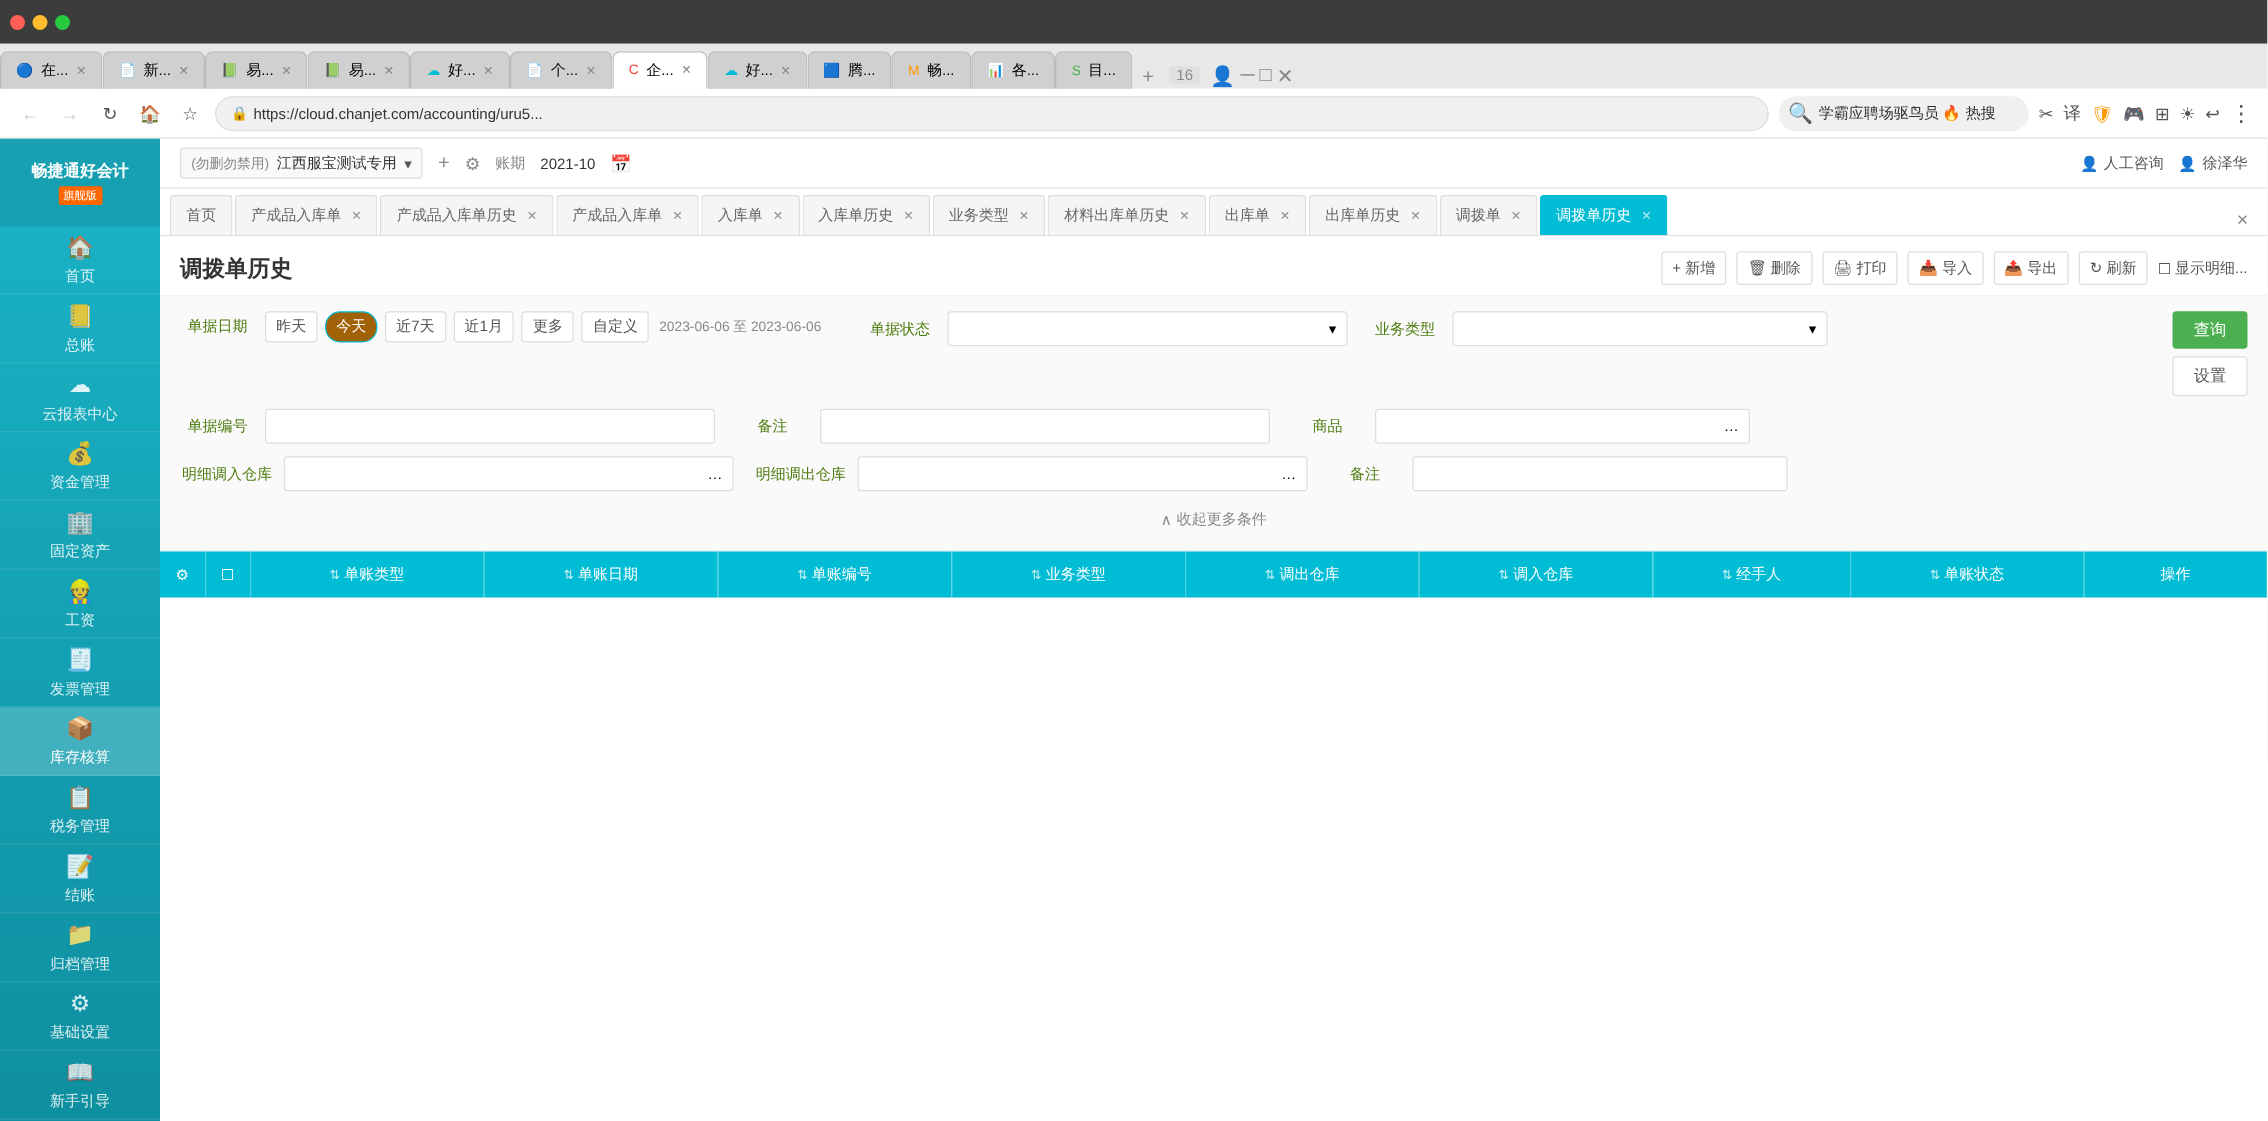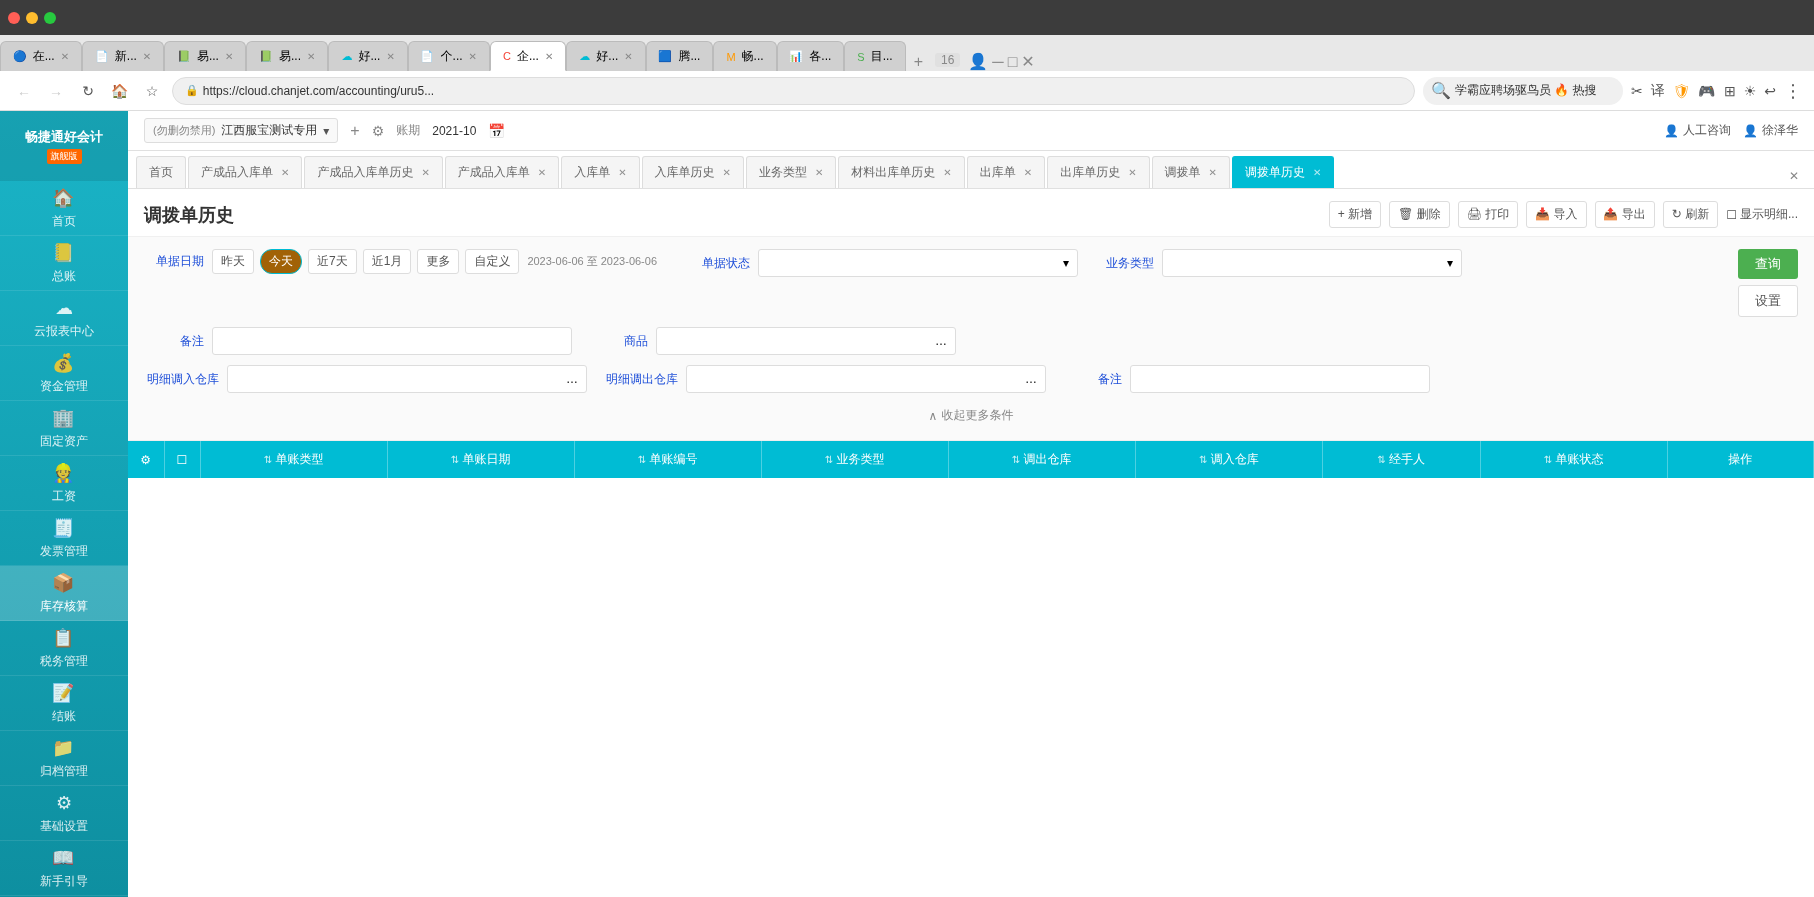--- a/index.html
+++ b/index.html
@@ -57,21 +57,21 @@
     .page-area { flex: 1; background: #fff; margin: 0; display: flex; flex-direction: column; overflow: hidden; }
 
     
     .page-header { padding: 12px 16px 8px; display: flex; align-items: center; justify-content: space-between; border-bottom: 1px solid #f0f0f0; }
     .page-title { font-size: 18px; font-weight: bold; color: #333; }
     .page-actions { display: flex; align-items: center; gap: 8px; }
     .action-btn { display: flex; align-items: center; gap: 4px; font-size: 12px; color: #555; cursor: pointer; padding: 4px 8px; border: 1px solid #ddd; border-radius: 3px; background: #fff; }
 
     
     .filter-area { padding: 12px 16px; background: #fafafa; border-bottom: 1px solid #eee; }
-    .filter-label { font-size: 12px; color: #1d4ed8; white-space: nowrap; min-width: 60px; text-align: right; }
+    .filter-label { font-size: 12px; color: #4d7c0f; white-space: nowrap; min-width: 60px; text-align: center; }
     .filter-dates { display: flex; align-items: center; gap: 6px; }
     .date-btn { padding: 3px 8px; font-size: 12px; border: 1px solid #ddd; border-radius: 3px; cursor: pointer; background: #fff; color: #555; }
     .date-btn.active { background: #a16207; color: #fff; border-color: #00bcd4; border-radius: 12px; }
     .date-range { font-size: 11px; color: #888; }
     .filter-input { height: 28px; border: 1px solid #ddd; border-radius: 3px; padding: 0 8px; font-size: 12px; width: 220px; }
     .filter-select { height: 28px; border: 1px solid #ddd; border-radius: 3px; padding: 0 8px; font-size: 12px; width: 280px; display: flex; align-items: center; justify-content: space-between; cursor: pointer; background: #fff; }
     .collapse-btn { display: flex; align-items: center; justify-content: center; gap: 4px; font-size: 12px; color: #888; cursor: pointer; padding: 4px 0; }
 
     
     .query-btn { background: #4caf50; color: #fff; border: none; border-radius: 3px; padding: 6px 16px; font-size: 13px; cursor: pointer; }
@@ -398,20 +398,24 @@
           </div>
 
           <div style="display:flex;flex-direction:column;gap:6px;margin-left:auto;">
             <button class="query-btn">查询</button>
             <button class="settings-btn">设置</button>
           </div>
         </div>
 
         <div style="display:flex;align-items:center;gap:16px;margin-top:10px;">
           <div style="display:flex;align-items:center;gap:8px;">
+            <span class="filter-label">单据编号</span>
+            <input class="filter-input" type="text" style="width: 360px;">
+          </div>
+          <div style="display:flex;align-items:center;gap:8px;">
             <span class="filter-label">备注</span>
             <input class="filter-input" type="text" style="width: 360px;">
           </div>
           <div style="display:flex;align-items:center;gap:8px;">
             <span class="filter-label">商品</span>
             <div class="filter-select" style="width:300px;">
               <span></span>
               <span>…</span>
             </div>
           </div>

